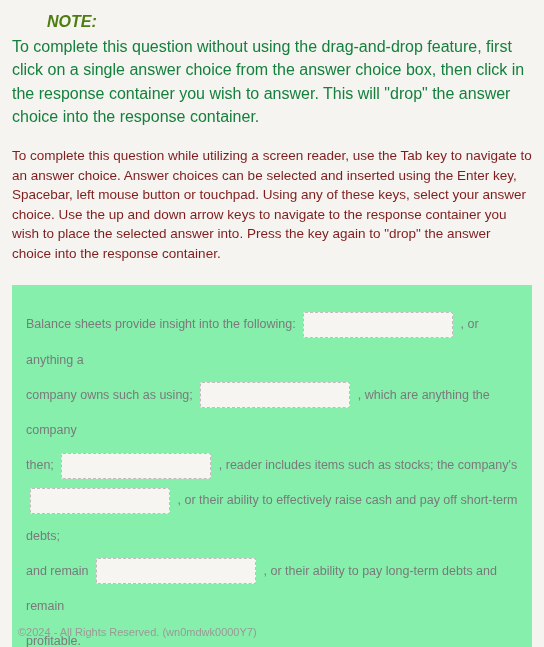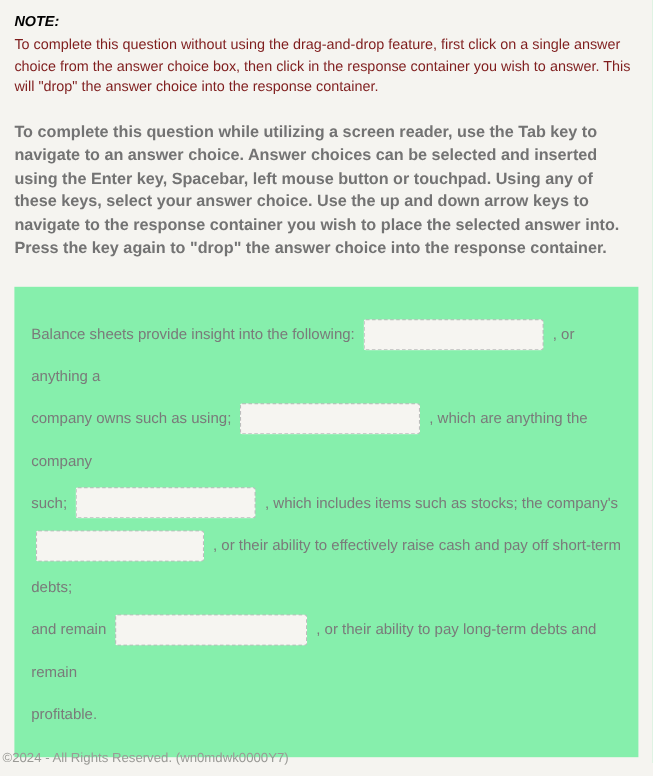--- a/index.html
+++ b/index.html
@@ -11,34 +11,34 @@
     line-height: 1.45;
     width: 544px;
     height: 647px;
     overflow: hidden;
     position: relative;
   }
   .page { padding: 10px 12px 0 12px; }
   .note-label {
     font-style: italic;
     font-weight: bold;
-    color: #000000;
-    font-size: 12px;
+    color: #4d7c0f;
+    font-size: 16px;
     margin-bottom: 2px;
+    margin-left: 35px;
   }
   .note-body {
-    color: #7f1d1d;
-    font-size: 12px;
+    color: #15803d;
+    font-size: 16px;
     margin-bottom: 18px;
   }
   .sr-body {
-    color: #737373;
+    color: #7f1d1d;
     font-size: 13.5px;
     margin-bottom: 22px;
-    font-weight: bold;
   }
   .question-area {
     background: #86efac;
     padding: 22px 14px 18px 14px;
     color: #7a7a7a;
     font-size: 12.5px;
   }
   .flow { line-height: 2.8; }
   .flow span { vertical-align: middle; }
   .dropzone {
@@ -49,21 +49,21 @@
     height: 26px;
     border-radius: 2px;
     margin: 0 4px;
   }
   .dz-md { width: 150px; }
   .dz-sm { width: 140px; }
   .dz-lg { width: 160px; }
   .footer {
     position: absolute;
     bottom: 6px;
-    left: 0;
+    left: 16px;
     font-size: 11px;
     color: #9a9a96;
     padding-left: 2px;
   }
 </style>
 </head>
 <body>
 
 <div class="page">
 
@@ -75,23 +75,23 @@
   <div class="question-area">
     <div class="flow">
       <span>Balance sheets provide insight into the following:</span>
       <span class="dropzone dz-md"></span>
       <span>, or anything a</span><br>
 
       <span>company owns such as using;</span>
       <span class="dropzone dz-md"></span>
       <span>, which are anything the company</span><br>
 
-      <span>such;</span>
+      <span>then;</span>
       <span class="dropzone dz-md"></span>
-      <span>, which includes items such as stocks; the company's</span><br>
+      <span>, reader includes items such as stocks; the company's</span><br>
 
       <span class="dropzone dz-sm"></span>
       <span>, or their ability to effectively raise cash and pay off short-term debts;</span><br>
 
       <span>and remain</span>
       <span class="dropzone dz-lg"></span>
       <span>, or their ability to pay long-term debts and remain</span><br>
 
       <span>profitable.</span>
     </div>

